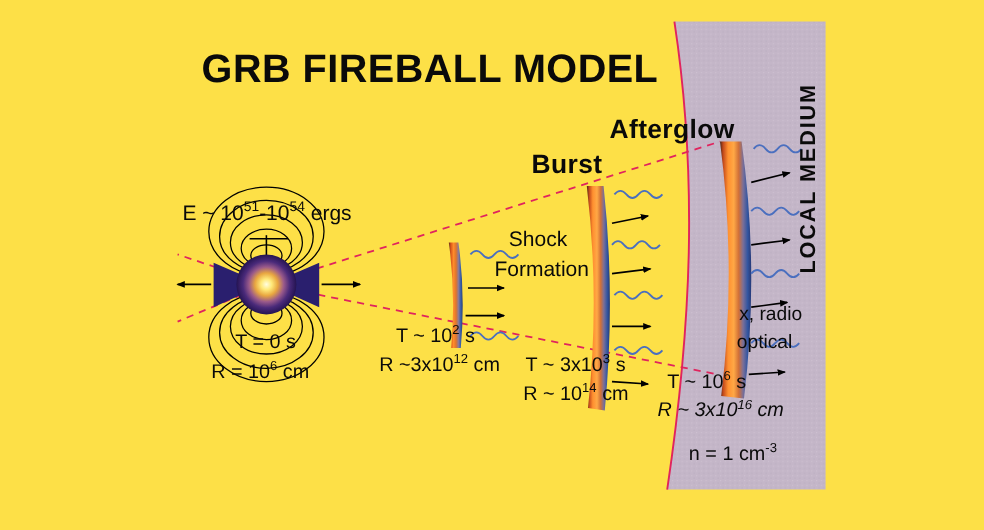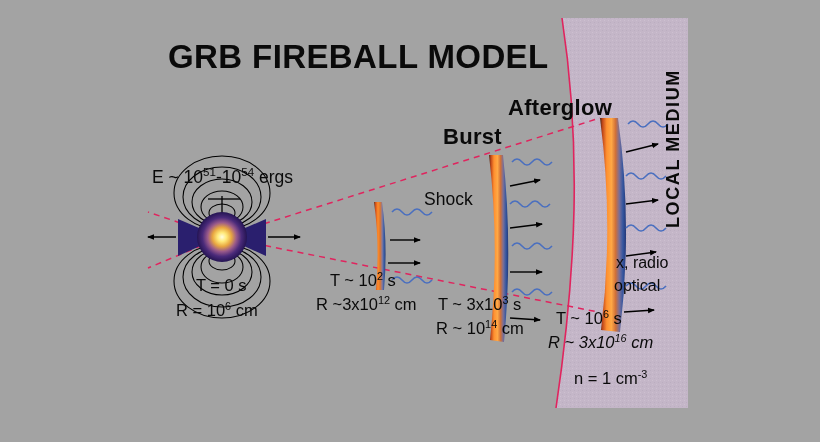--- a/index.html
+++ b/index.html
@@ -4,21 +4,21 @@
 <style>
   html, body {
     margin: 0;
     padding: 0;
     background: #ffffff;
   }
   #stage {
     position: relative;
     width: 820px;
     height: 442px;
-    background: #a3a3a3;
+    background: #fde047;
     overflow: hidden;
     font-family: "Liberation Sans", sans-serif;
     color: #000000;
   }
   #diagram-svg {
     position: absolute;
     left: 0;
     top: 0;
     width: 820px;
     height: 442px;
@@ -208,20 +208,21 @@
     <span>T ~ 10</span><sup>2</sup><span> s</span>
   </div>
 
   <div class="lbl param" style="left:316px; top:296px;">
     <span>R ~3x10</span><sup>12</sup><span> cm</span>
   </div>
 
   <div class="lbl stage-name" style="left:443px; top:125px;">Burst</div>
 
   <div class="lbl annot" style="left:424px; top:190px;">Shock</div>
+  <div class="lbl annot" style="left:412px; top:215px;">Formation</div>
 
   <div class="lbl param" style="left:438px; top:296px;">
     <span>T ~ 3x10</span><sup>3</sup><span> s</span>
   </div>
 
   <div class="lbl param" style="left:436px; top:320px;">
     <span>R ~ 10</span><sup>14</sup><span> cm</span>
   </div>
 
   <div class="lbl stage-name" style="left:508px; top:96px;text-align:center;">Afterglow</div>

